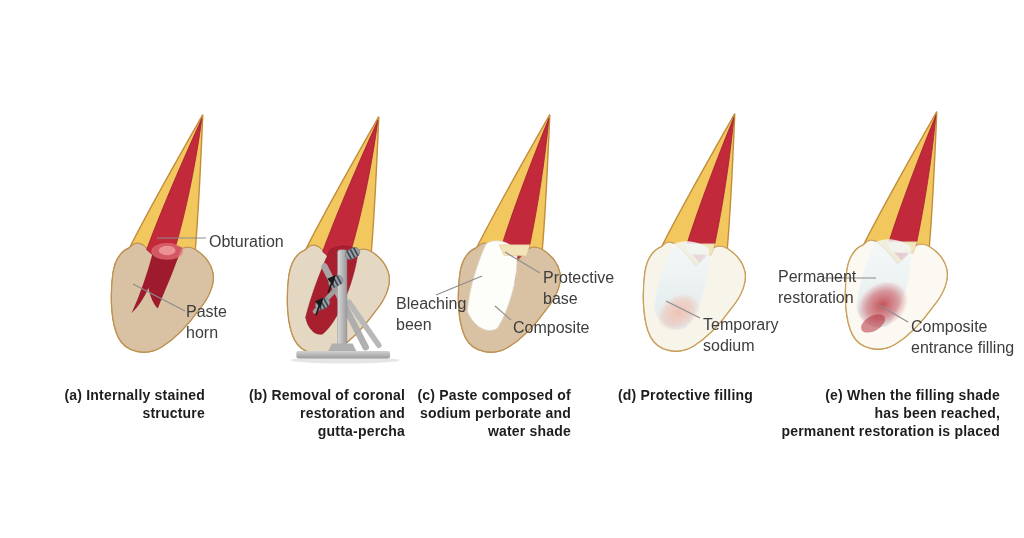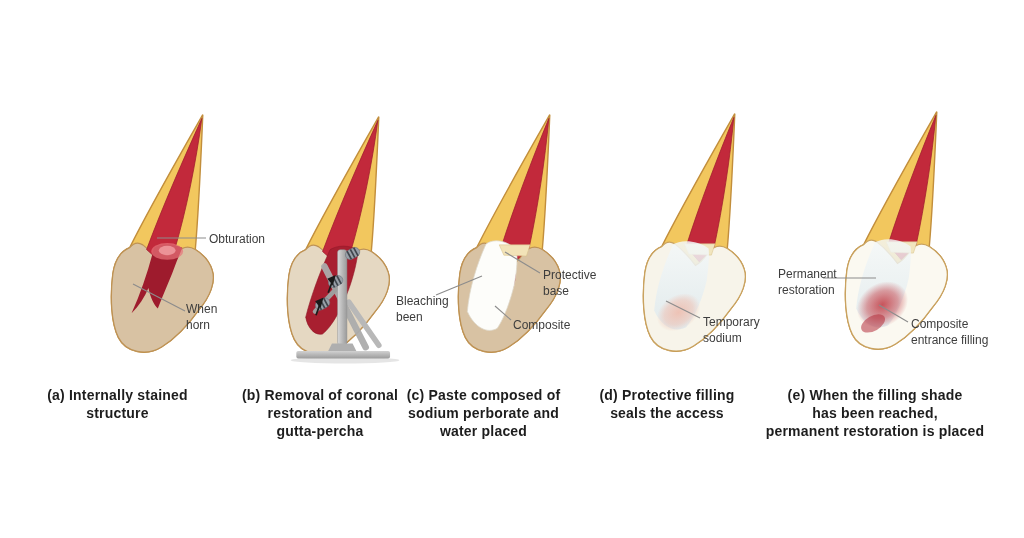--- a/index.html
+++ b/index.html
@@ -1,23 +1,23 @@
 <!DOCTYPE html>
 <html><head>
 <meta charset="utf-8">
 <style>
   html,body{margin:0;padding:0;background:#fff;}
   #canvas{position:relative;width:1024px;height:538px;background:#ffffff;overflow:hidden;
           font-family:"Liberation Sans",sans-serif;}
   .panel-svg{position:absolute;}
   .overlay{position:absolute;left:0;top:0;width:1024px;height:538px;pointer-events:none;}
-  .lbl{position:absolute;color:#3d3d3d;font-size:12px;line-height:1.3;font-weight:400;}
+  .lbl{position:absolute;color:#3d3d3d;font-size:16px;line-height:1.3;font-weight:400;}
   .lbl span{display:block;white-space:nowrap;}
   .cap{position:absolute;color:#1d1d1d;font-size:14px;line-height:18px;font-weight:700;
-       text-align:center;letter-spacing:.2px;}
+       text-align:right;letter-spacing:.2px;}
   .cap span{display:block;white-space:nowrap;}
 </style>
 </head>
 <body>
 
 <div id="canvas">
 
   <svg width="0" height="0" style="position:absolute" aria-hidden="true">
     <defs>
       <path id="p-tooth" d="M118,6 C92,52 62,104 40,148 C30,152 24,162 22,176 C19,200 20,228 28,244 C36,260 58,264 74,254 C90,244 104,228 114,214 C126,200 132,184 128,172 C125,162 118,155 110,150 C114,104 116,52 118,6 Z"></path>
@@ -139,21 +139,21 @@
       <line x1="666" y1="301" x2="700" y2="318"></line>
       <line x1="823" y1="278" x2="876" y2="278"></line>
       <line x1="879" y1="305" x2="908" y2="322"></line>
     </g>
   </svg>
 
   <div class="lbl" style="left:209px;top:232px">
     <span>Obturation</span>
   </div>
   <div class="lbl" style="left:186px;top:302px">
-    <span>When</span>
+    <span>Paste</span>
     <span>horn</span>
   </div>
   <div class="lbl" style="left:396px;top:294px">
     <span>Bleaching</span>
     <span>been</span>
   </div>
   <div class="lbl" style="left:543px;top:268px">
     <span>Protective</span>
     <span>base</span>
   </div>
@@ -178,25 +178,24 @@
     <span>structure</span>
   </div>
   <div class="cap" style="left:235px;top:386px;width:170px">
     <span>(b) Removal of coronal</span>
     <span>restoration and</span>
     <span>gutta-percha</span>
   </div>
   <div class="cap" style="left:396px;top:386px;width:175px">
     <span>(c) Paste composed of</span>
     <span>sodium perborate and</span>
-    <span>water placed</span>
+    <span>water shade</span>
   </div>
   <div class="cap" style="left:581px;top:386px;width:172px">
     <span>(d) Protective filling</span>
-    <span>seals the access</span>
   </div>
   <div class="cap" style="left:750px;top:386px;width:250px">
     <span>(e) When the filling shade</span>
     <span>has been reached,</span>
     <span>permanent restoration is placed</span>
   </div>
 
 </div>
 
 </body></html>

